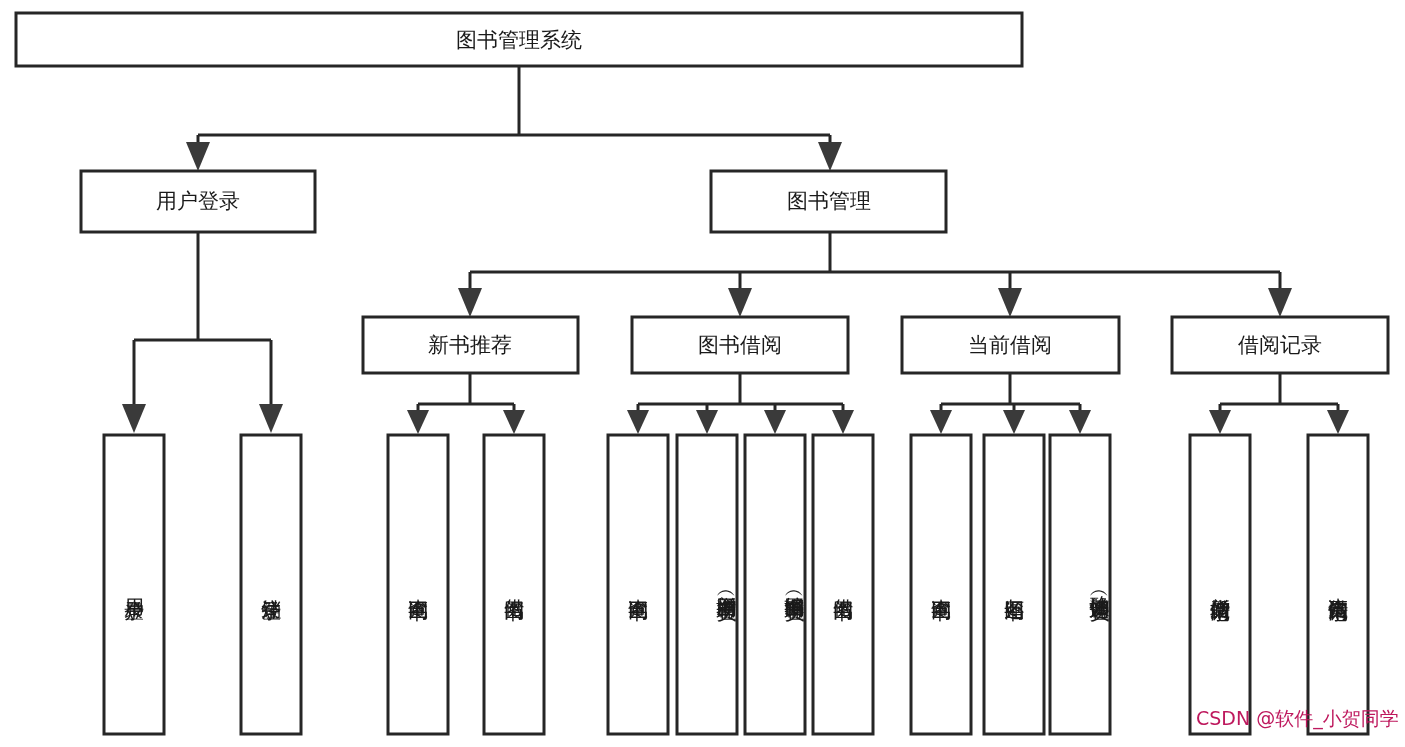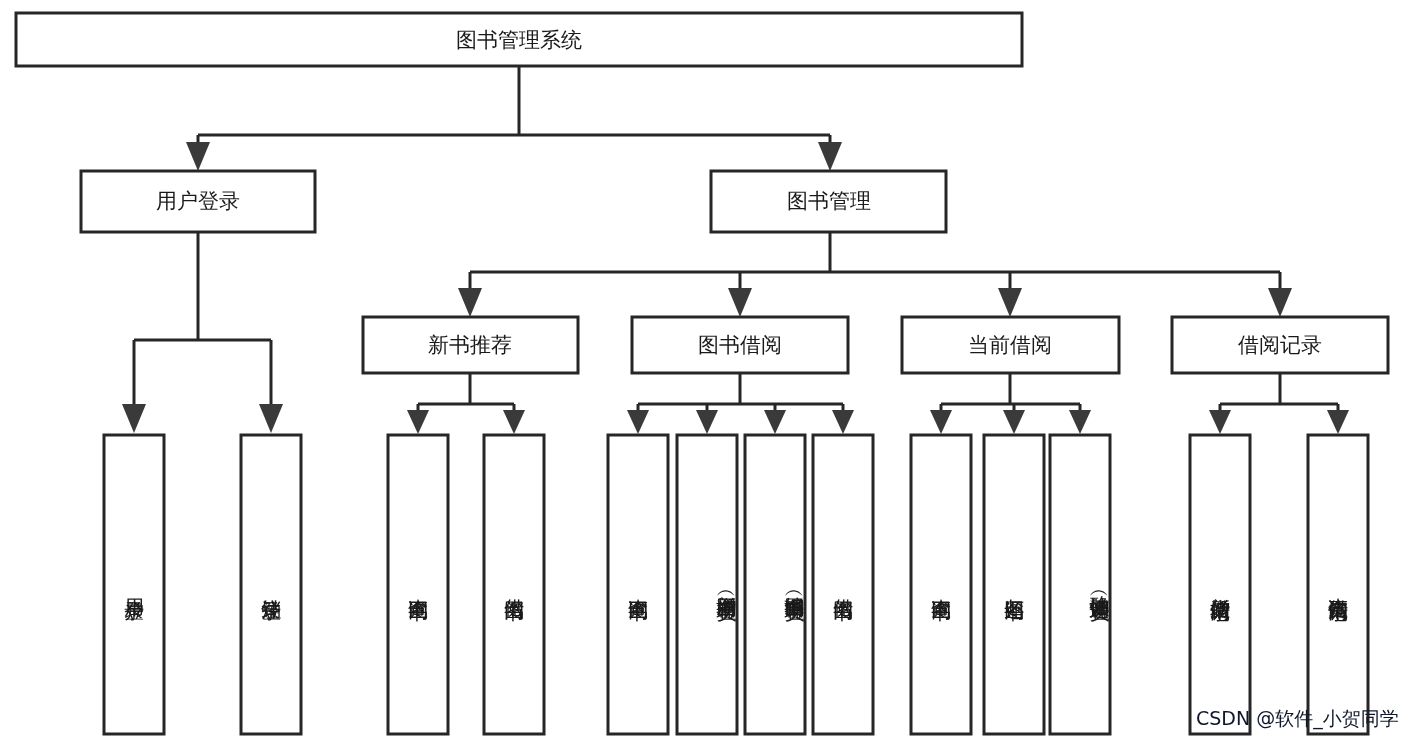--- a/index.html
+++ b/index.html
@@ -67,21 +67,21 @@
     letter-spacing: 1px;
     text-align: center;
     display: flex;
     align-items: center;
     justify-content: center;
   }
   .watermark {
     position: absolute;
     font-family: "DejaVu Sans", "Liberation Sans", sans-serif;
     font-size: 19px;
-    color: #0f172a;
+    color: #be185d;
     white-space: nowrap;
   }
 </style>
 </head>
 <body>
 
 <div id="diagram-root">
 
   <svg class="diagram-canvas" viewBox="0 0 1405 747">
 

